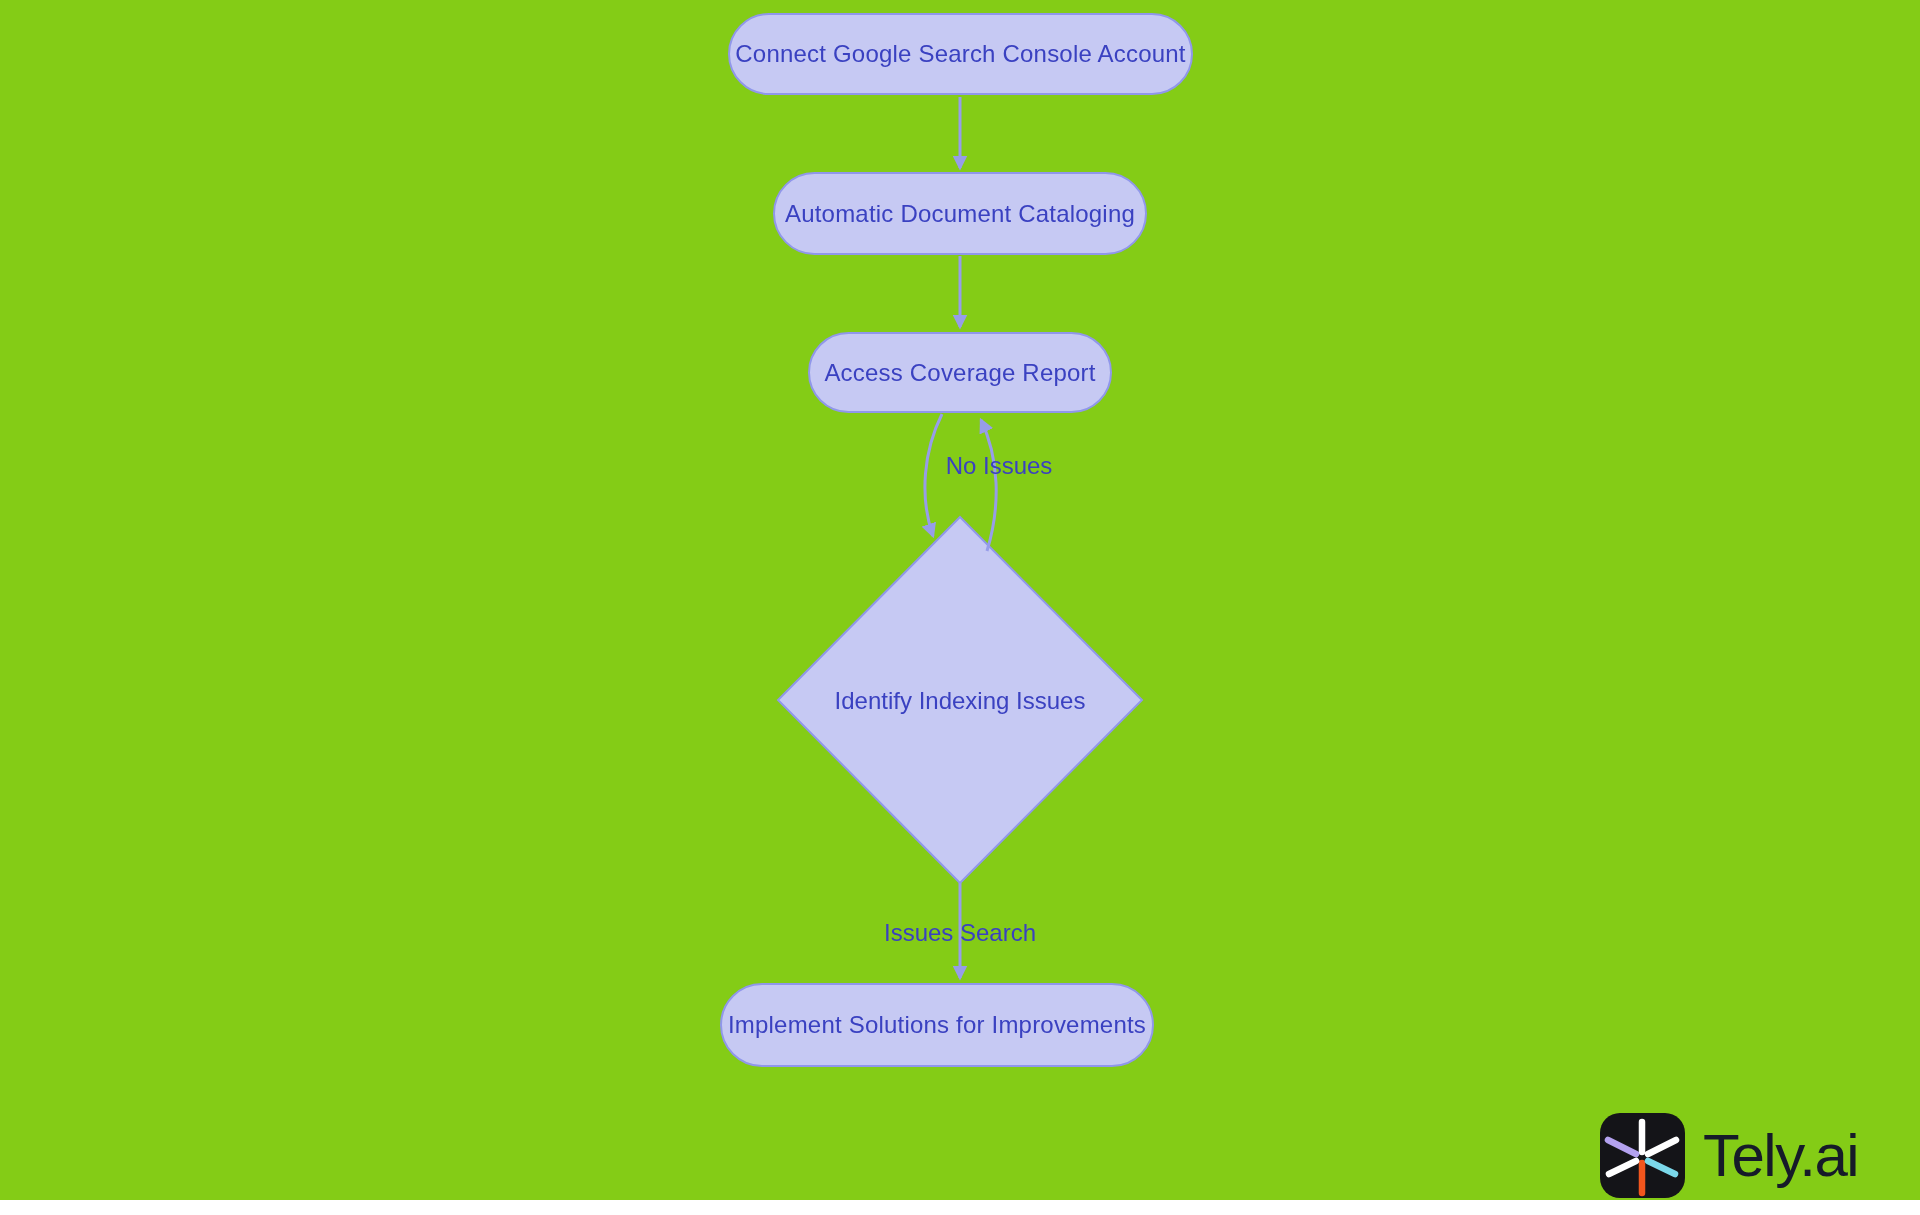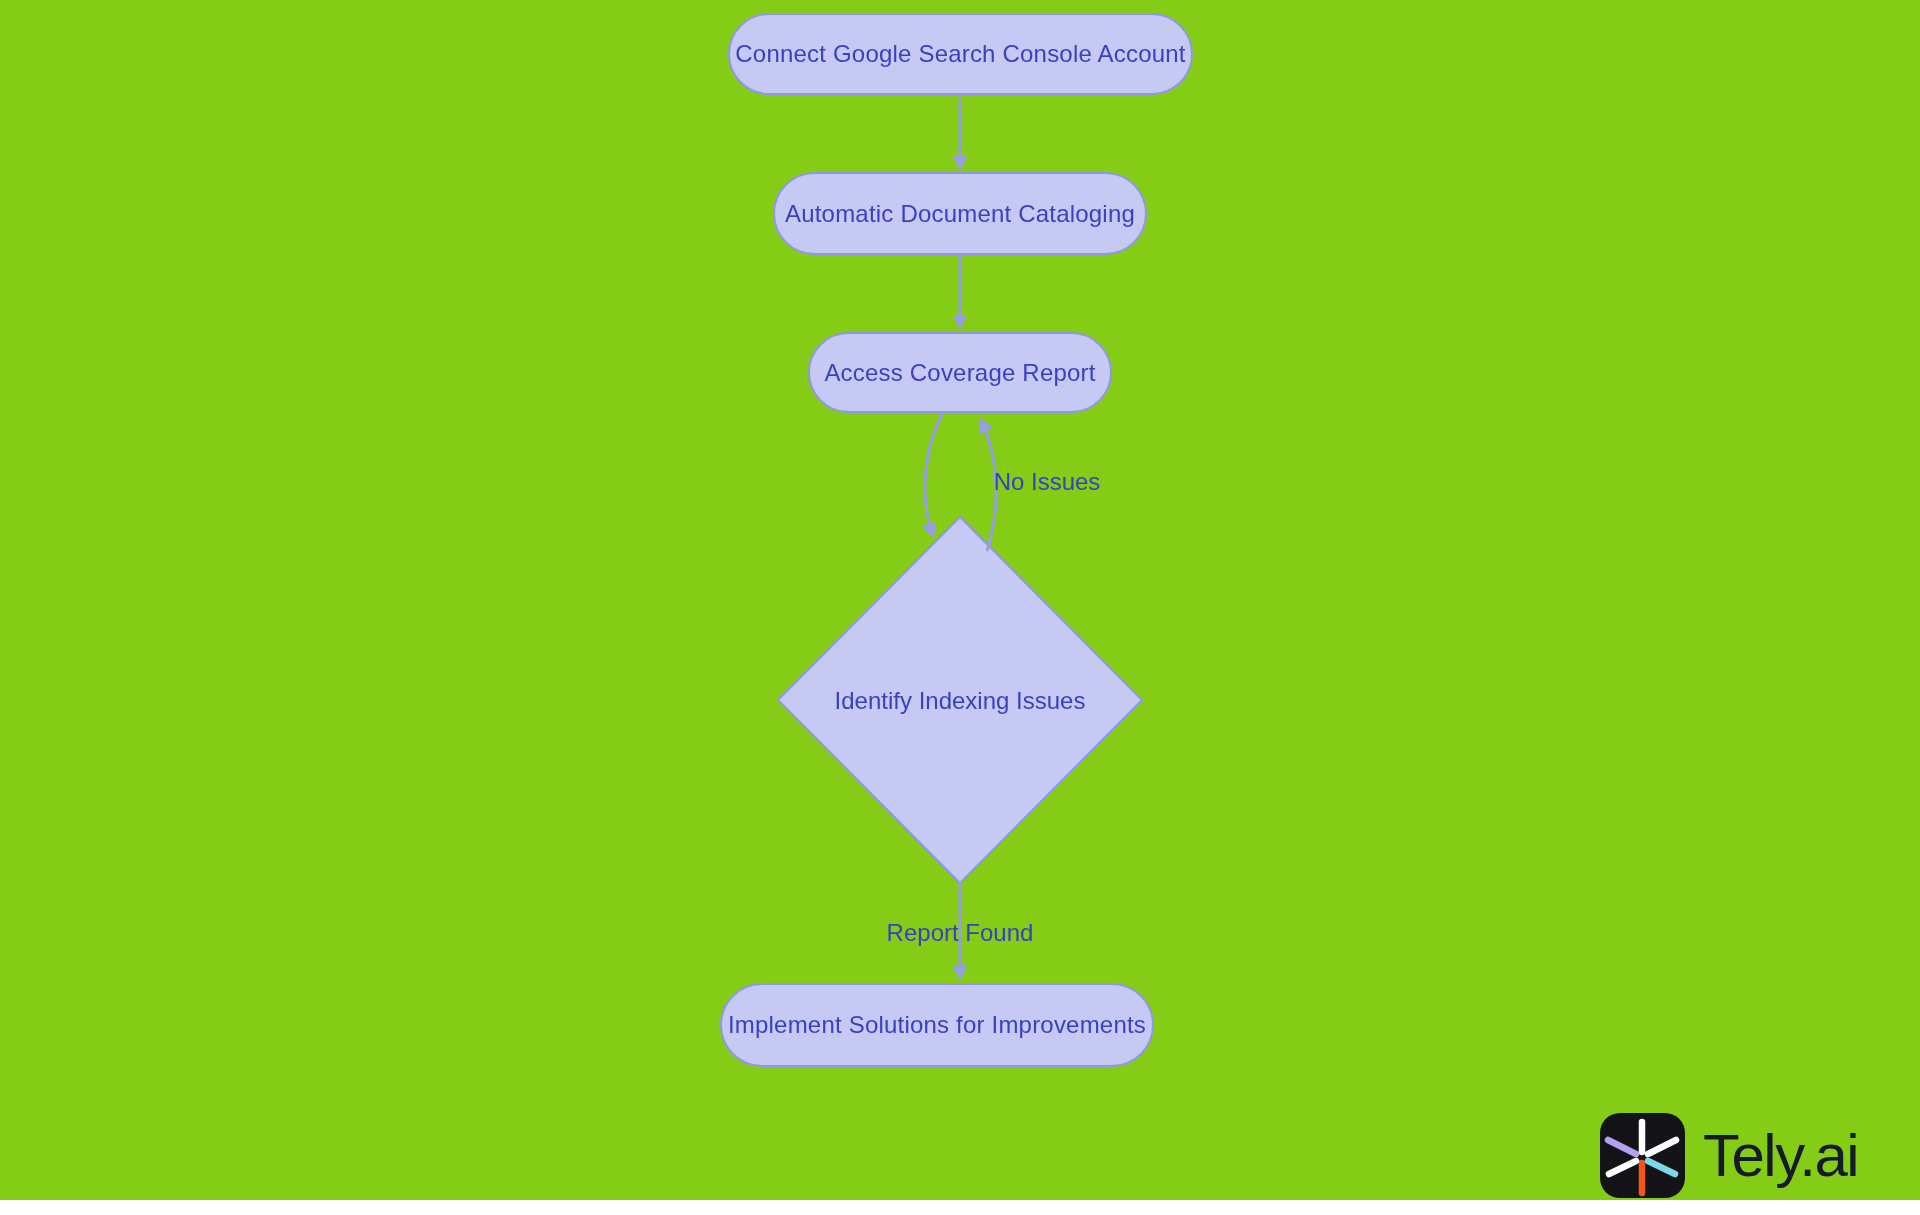--- a/index.html
+++ b/index.html
@@ -119,23 +119,23 @@
   <div class="node pill" style="left:808px; top:332px; width:304px; height:81px;">
     <span>Access Coverage Report</span>
   </div>
 
   <div class="diamond-label" style="left:960px; top:701px;">Identify Indexing Issues</div>
 
   <div class="node pill" style="left:720px; top:983px; width:434px; height:84px;">
     <span>Implement Solutions for Improvements</span>
   </div>
 
-  <div class="edge-label" style="left:999px; top:482px;margin-left:48px;">No Issues</div>
+  <div class="edge-label" style="left:999px; top:466px;">No Issues</div>
 
-  <div class="edge-label" style="left:960px; top:933px;">Report Found</div>
+  <div class="edge-label" style="left:960px; top:933px;">Issues Search</div>
 
   <div class="brand">
     <div class="brand-icon">
       <svg width="85" height="85" viewBox="0 0 85 85">
         <line x1="42" y1="39" x2="42" y2="9" stroke="#ffffff" stroke-width="6.5" stroke-linecap="round"></line>
         <line x1="42" y1="50" x2="42" y2="80" stroke="#f2561d" stroke-width="6.5" stroke-linecap="round"></line>
         <line x1="36" y1="41" x2="8" y2="27" stroke="#b4a2ef" stroke-width="6.5" stroke-linecap="round"></line>
         <line x1="36" y1="48" x2="9" y2="61" stroke="#ffffff" stroke-width="6.5" stroke-linecap="round"></line>
         <line x1="48" y1="41" x2="76" y2="27" stroke="#ffffff" stroke-width="6.5" stroke-linecap="round"></line>
         <line x1="48" y1="48" x2="75" y2="61" stroke="#7bd8ea" stroke-width="6.5" stroke-linecap="round"></line>

